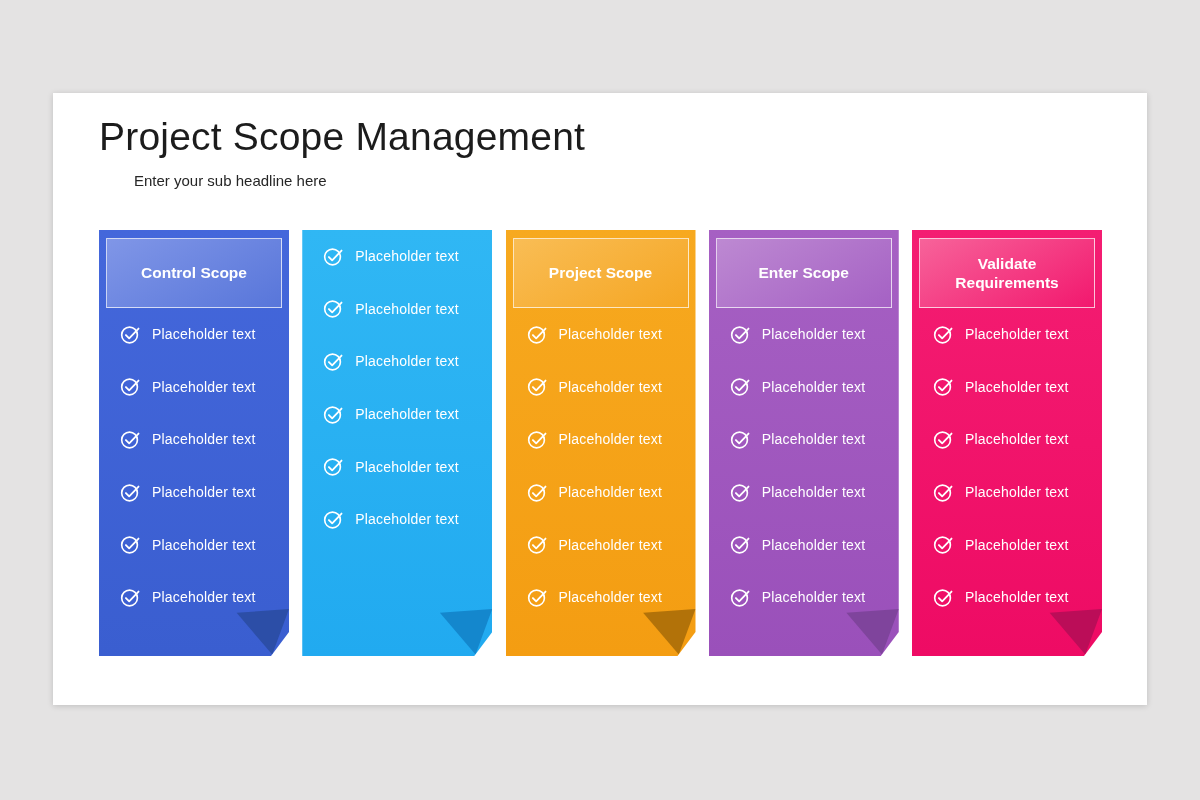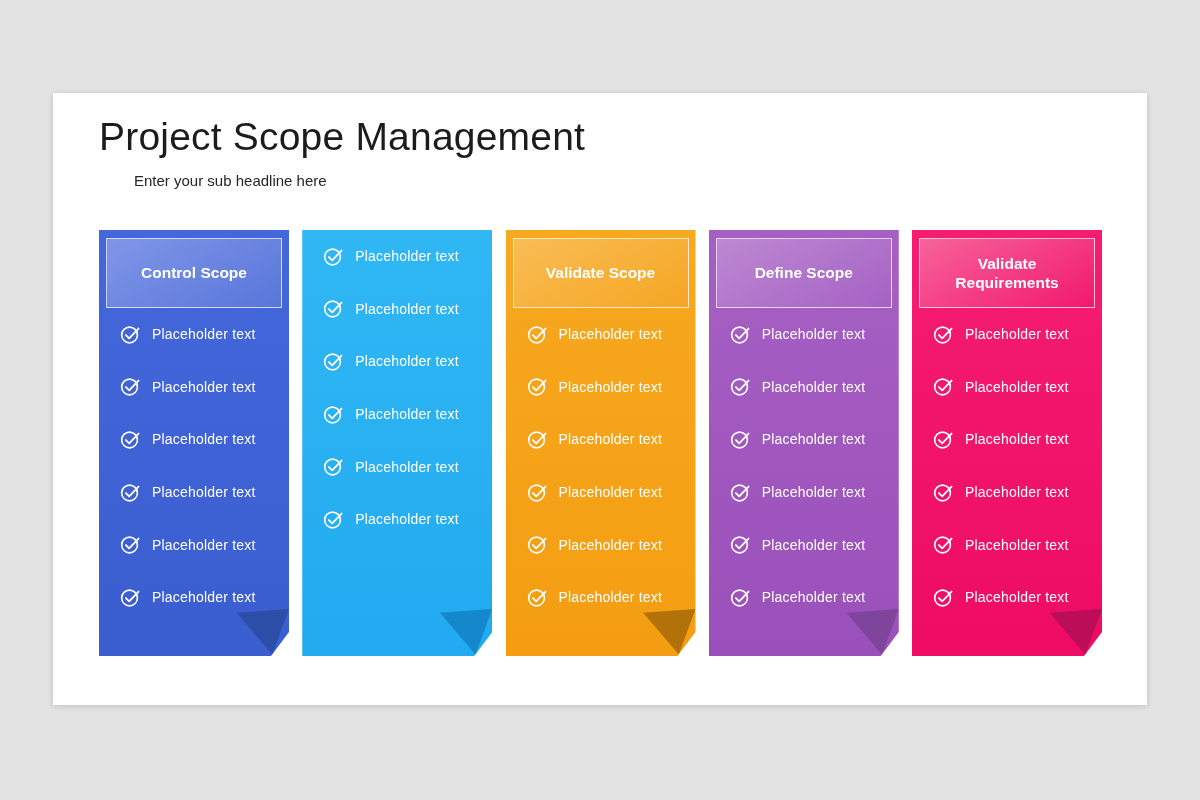--- a/index.html
+++ b/index.html
@@ -167,21 +167,21 @@
               <circle cx="11" cy="12.5" r="8.2" fill="none" stroke="#fff" stroke-width="1.7"></circle>
               <path d="M7.2 12.6 L10.6 16 L20.4 5.8" fill="none" stroke="#fff" stroke-width="1.9" stroke-linecap="round" stroke-linejoin="round"></path>
             </svg>
           <span class="label">Placeholder text</span>
         </div>
       </div>
       <div class="fold"></div>
     </div>
 
     <div class="column" style="--main_top: #f7a91f; --main_bottom: #f49d12; --fold: #b27209; --header_top: #f9bd55; --header_bottom: #f5a623;">
-      <div class="col-header">Validate Scope</div>
+      <div class="col-header">Project Scope</div>
       <div class="items">
         <div class="item">
           <svg class="icon" viewBox="0 0 24 24">
               <circle cx="11" cy="12.5" r="8.2" fill="none" stroke="#fff" stroke-width="1.7"></circle>
               <path d="M7.2 12.6 L10.6 16 L20.4 5.8" fill="none" stroke="#fff" stroke-width="1.9" stroke-linecap="round" stroke-linejoin="round"></path>
             </svg>
           <span class="label">Placeholder text</span>
         </div>
         <div class="item">
           <svg class="icon" viewBox="0 0 24 24">
@@ -216,21 +216,21 @@
               <circle cx="11" cy="12.5" r="8.2" fill="none" stroke="#fff" stroke-width="1.7"></circle>
               <path d="M7.2 12.6 L10.6 16 L20.4 5.8" fill="none" stroke="#fff" stroke-width="1.9" stroke-linecap="round" stroke-linejoin="round"></path>
             </svg>
           <span class="label">Placeholder text</span>
         </div>
       </div>
       <div class="fold"></div>
     </div>
 
     <div class="column" style="--main_top: #a660c3; --main_bottom: #9a50ba; --fold: #7f449c; --header_top: #bd89d2; --header_bottom: #a561c4;">
-      <div class="col-header">Define Scope</div>
+      <div class="col-header">Enter Scope</div>
       <div class="items">
         <div class="item">
           <svg class="icon" viewBox="0 0 24 24">
               <circle cx="11" cy="12.5" r="8.2" fill="none" stroke="#fff" stroke-width="1.7"></circle>
               <path d="M7.2 12.6 L10.6 16 L20.4 5.8" fill="none" stroke="#fff" stroke-width="1.9" stroke-linecap="round" stroke-linejoin="round"></path>
             </svg>
           <span class="label">Placeholder text</span>
         </div>
         <div class="item">
           <svg class="icon" viewBox="0 0 24 24">

